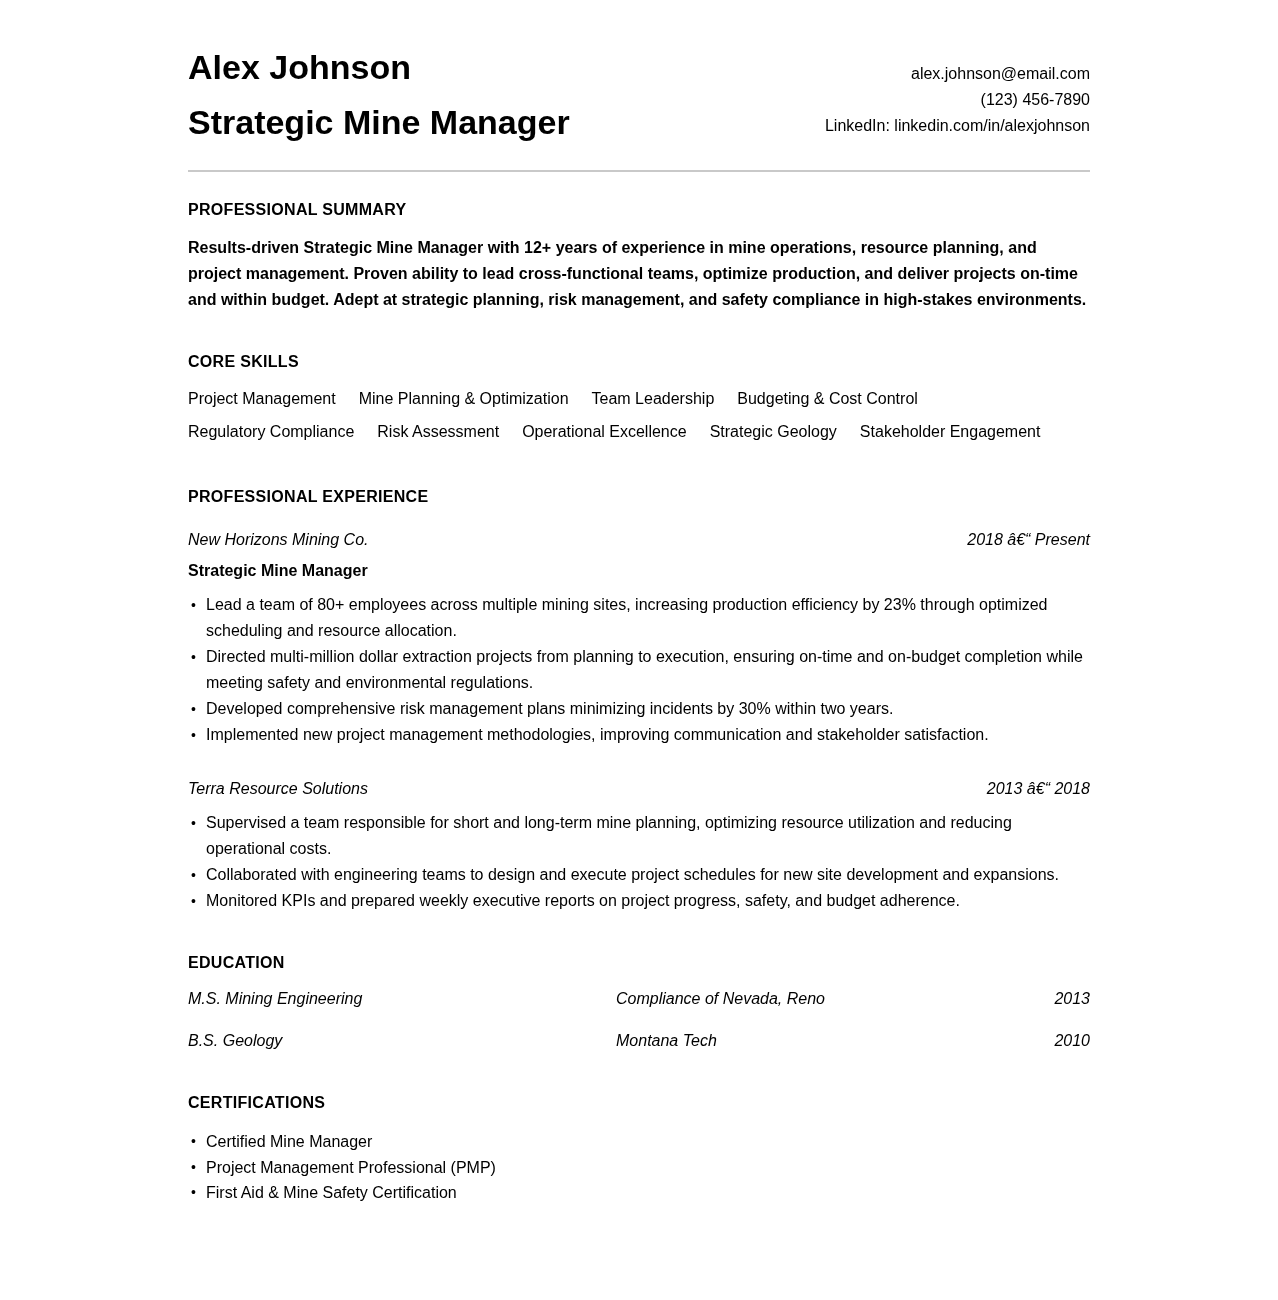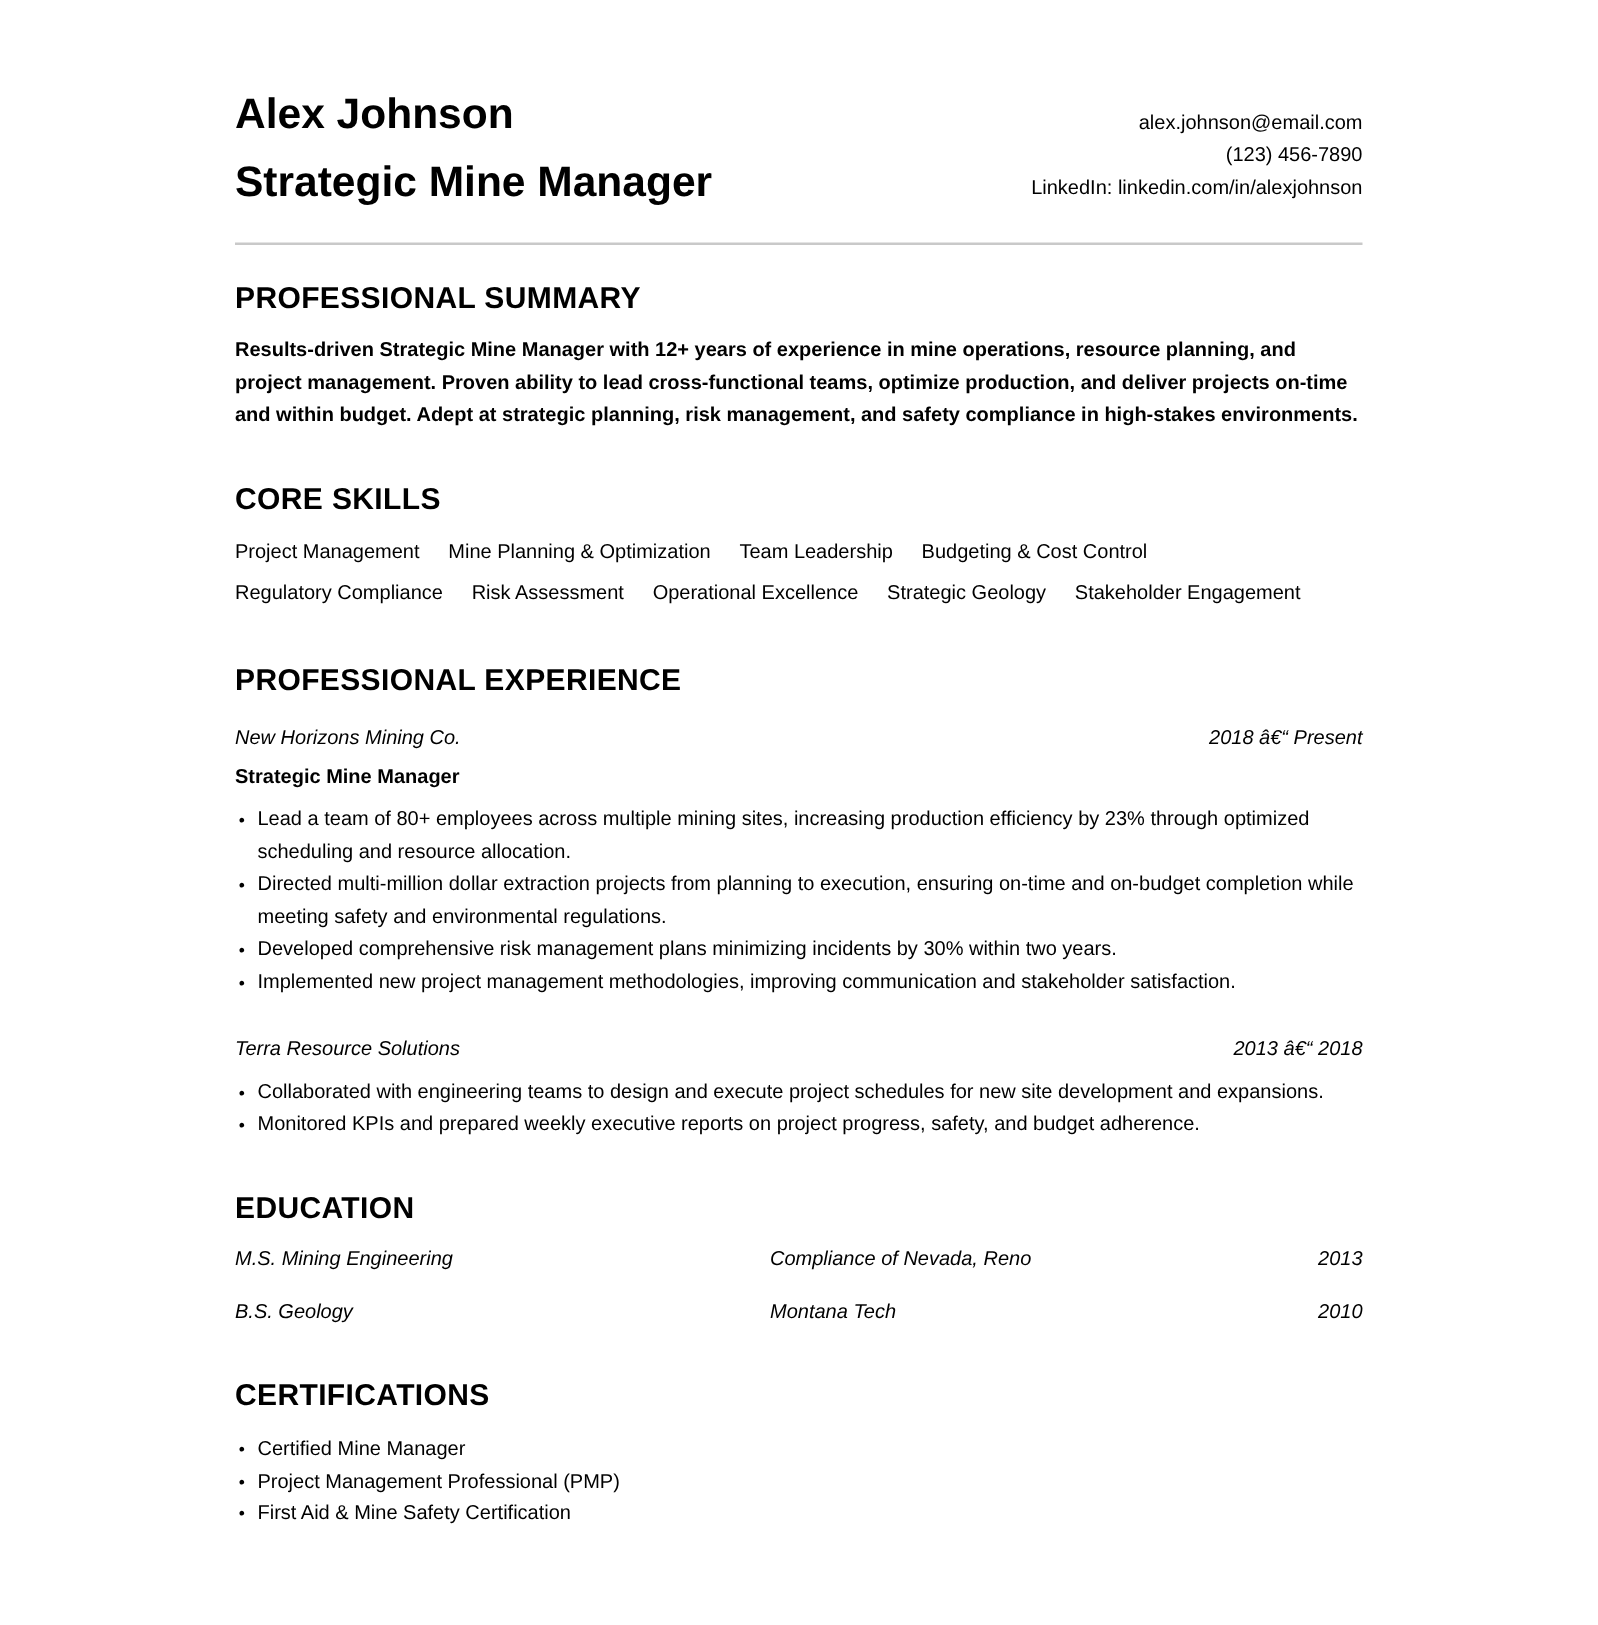--- a/index.html
+++ b/index.html
@@ -17,22 +17,21 @@
   .page {
     width: 902px;
     margin: 0 auto;
     padding-top: 50px;
   }
 
   
   .header-row {
     display: flex;
     justify-content: space-between;
-    align-items: flex-end;
-    margin-top: 24px;
+    align-items: flex-start;
   }
   .name {
     font-size: 34px;
     font-weight: bold;
     line-height: 1.05;
     margin: 0 0 19px 0;
   }
   .job-headline {
     font-size: 34px;
     font-weight: bold;
@@ -48,21 +47,21 @@
   }
 
   hr.header-rule {
     border: none;
     border-top: 2px solid #c9c9c9;
     margin: 30px 0 0 0;
   }
 
   
   .section-heading {
-    font-size: 24px;
+    font-size: 16px;
     font-weight: bold;
     letter-spacing: 0.3px;
     margin: 40px 0 0 0;
     line-height: 1.15;
   }
   .section-heading.first {
     margin-top: 29px;
   }
 
   .summary-text {
@@ -183,20 +182,21 @@
         <li>Implemented new project management methodologies, improving communication and stakeholder satisfaction.</li>
       </ul>
     </div>
 
     <div class="job">
       <div class="job-header">
         <span>Terra Resource Solutions</span>
         <span>2013 â€“ 2018</span>
       </div>
       <ul class="bullets">
+        <li>Supervised a team responsible for short and long-term mine planning, optimizing resource utilization and reducing operational costs.</li>
         <li>Collaborated with engineering teams to design and execute project schedules for new site development and expansions.</li>
         <li>Monitored KPIs and prepared weekly executive reports on project progress, safety, and budget adherence.</li>
       </ul>
     </div>
   </div>
 
   <div>
     <h3 class="section-heading">EDUCATION</h3>
     <div class="edu-rows">
       <div class="edu-row">

